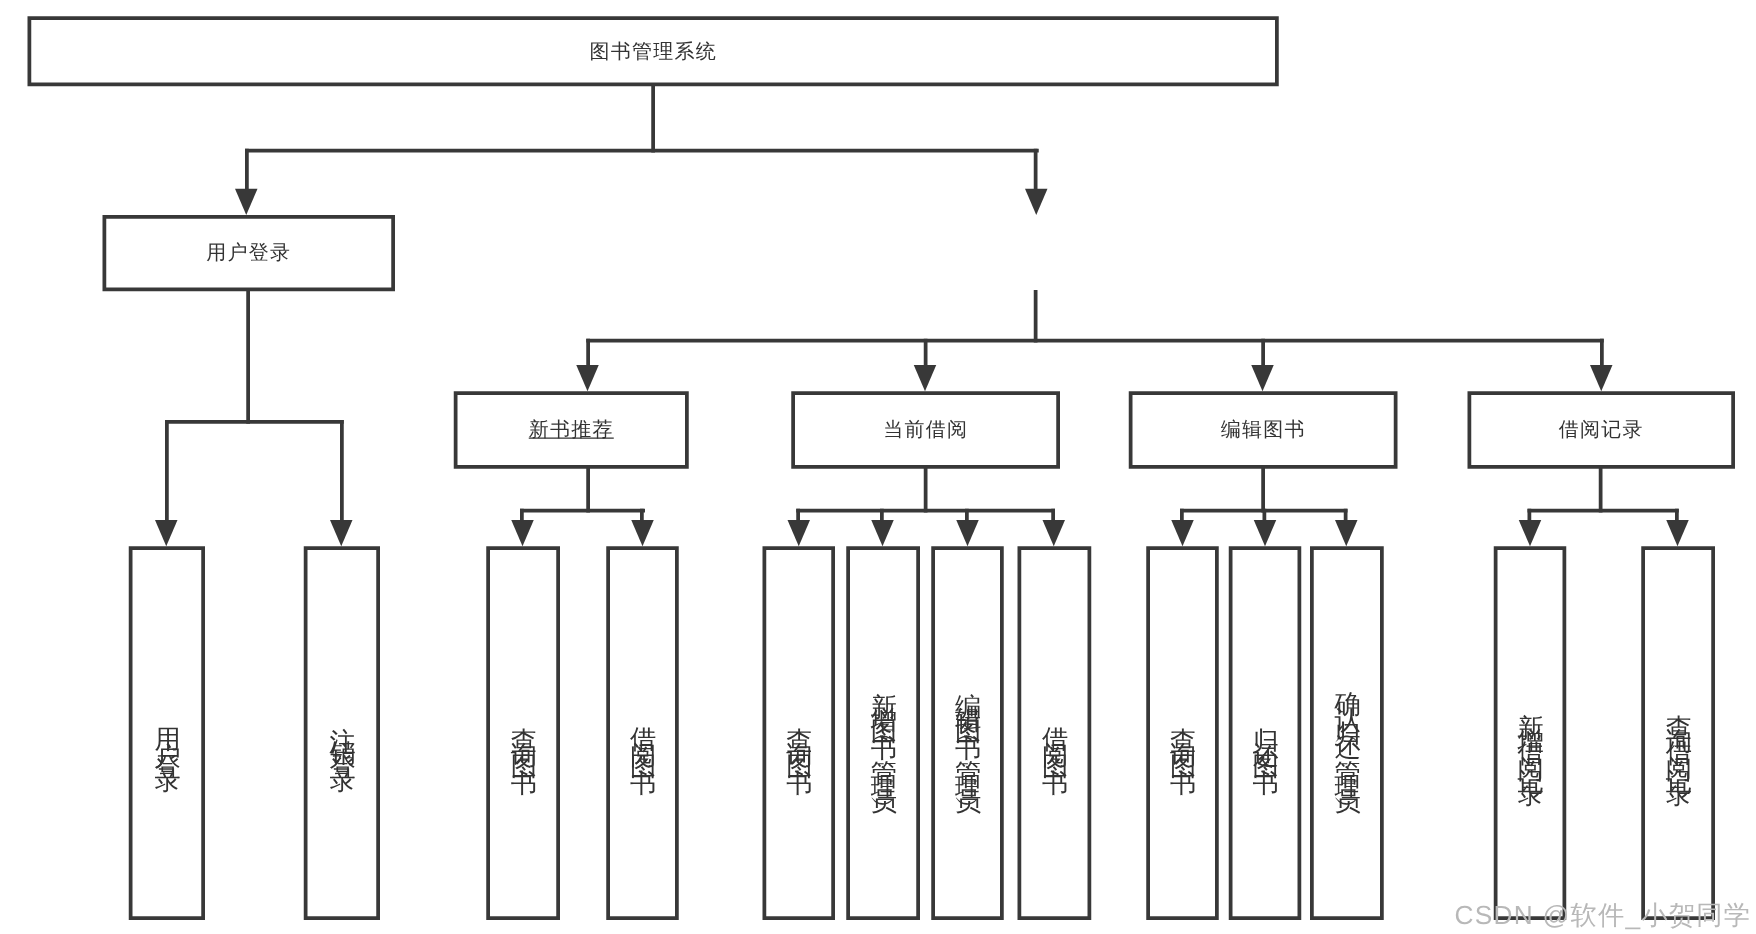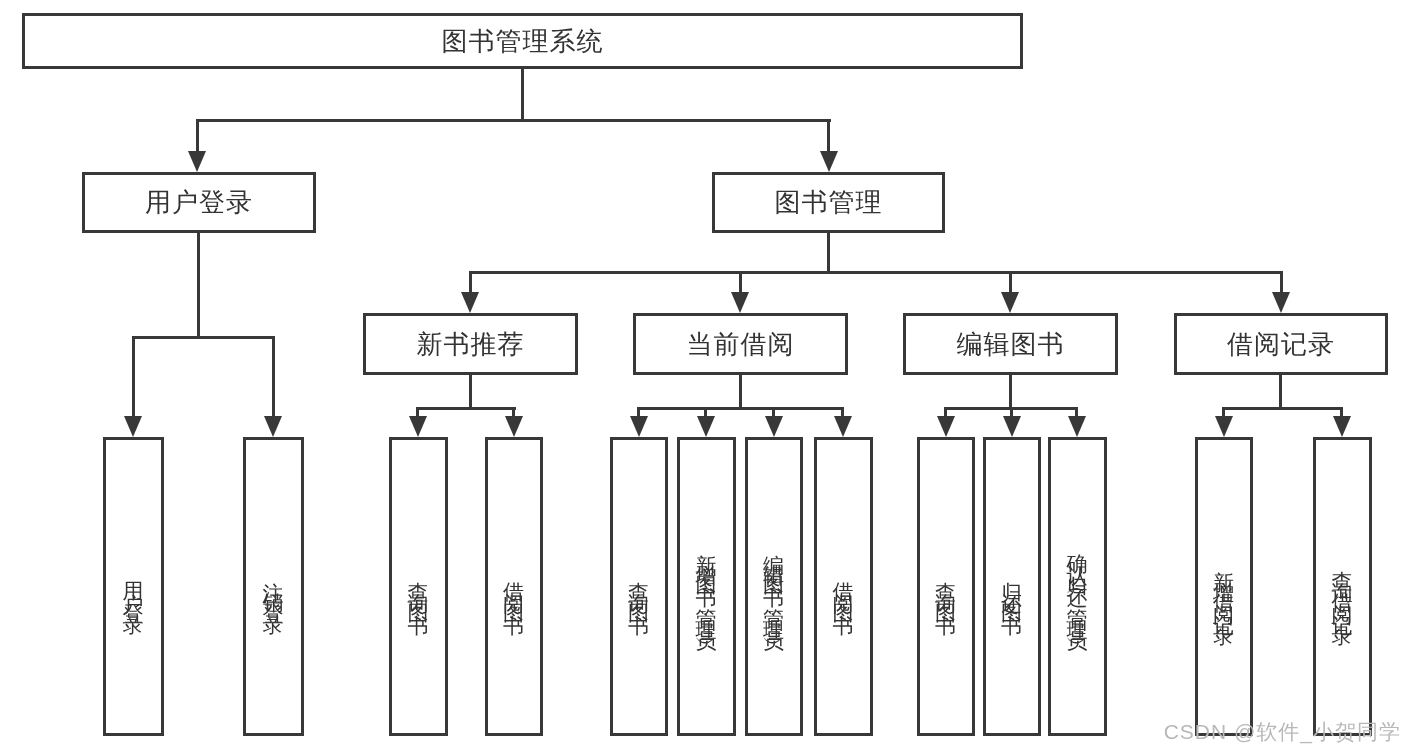--- a/index.html
+++ b/index.html
@@ -4,21 +4,21 @@
 <style>
   html,body{margin:0;padding:0;background:#fff;}
   .canvas{
     position:relative;width:1405px;height:747px;background:#ffffff;overflow:hidden;
     font-family:"Liberation Sans","DejaVu Sans",sans-serif;color:#333333;
   }
   .box{
     position:absolute;box-sizing:border-box;border:3px solid #383838;background:#ffffff;
     display:grid;place-items:center;
   }
-  .box span{font-size:26px;color:#333333;letter-spacing:1px;white-space:nowrap;}
+  .box span{font-size:16px;color:#333333;letter-spacing:1px;white-space:nowrap;}
   .leaf span{
     writing-mode:vertical-rl;text-orientation:mixed;
     font-size:21px;letter-spacing:11px;line-height:1;white-space:nowrap;
   }
   .hline{position:absolute;height:3px;background:#383838;}
   .vline{position:absolute;width:3px;background:#383838;}
   .arr{
     position:absolute;width:0;height:0;
     border-left:9px solid transparent;border-right:9px solid transparent;
     border-top:21px solid #383838;
@@ -33,25 +33,22 @@
 
 <div class="canvas">
 
   <div class="box" style="left:22px;top:13px;width:1001px;height:56px;">
     <span>图书管理系统</span>
   </div>
 
   <div class="box" style="left:82px;top:172px;width:234px;height:61px;">
     <span>用户登录</span>
   </div>
-  <div class="box" style="left:712px;top:172px;width:233px;height:61px;">
-    <span>图书管理</span>
-  </div>
 
-  <div class="box" style="left:363px;top:313px;width:215px;height:62px;">
+  <div class="box" style="left:363px;top:313px;width:188px;height:62px;text-decoration:underline;">
     <span>新书推荐</span>
   </div>
   <div class="box" style="left:633px;top:313px;width:215px;height:62px;">
     <span>当前借阅</span>
   </div>
   <div class="box" style="left:903px;top:313px;width:215px;height:62px;">
     <span>编辑图书</span>
   </div>
   <div class="box" style="left:1174px;top:313px;width:214px;height:62px;">
     <span>借阅记录</span>

